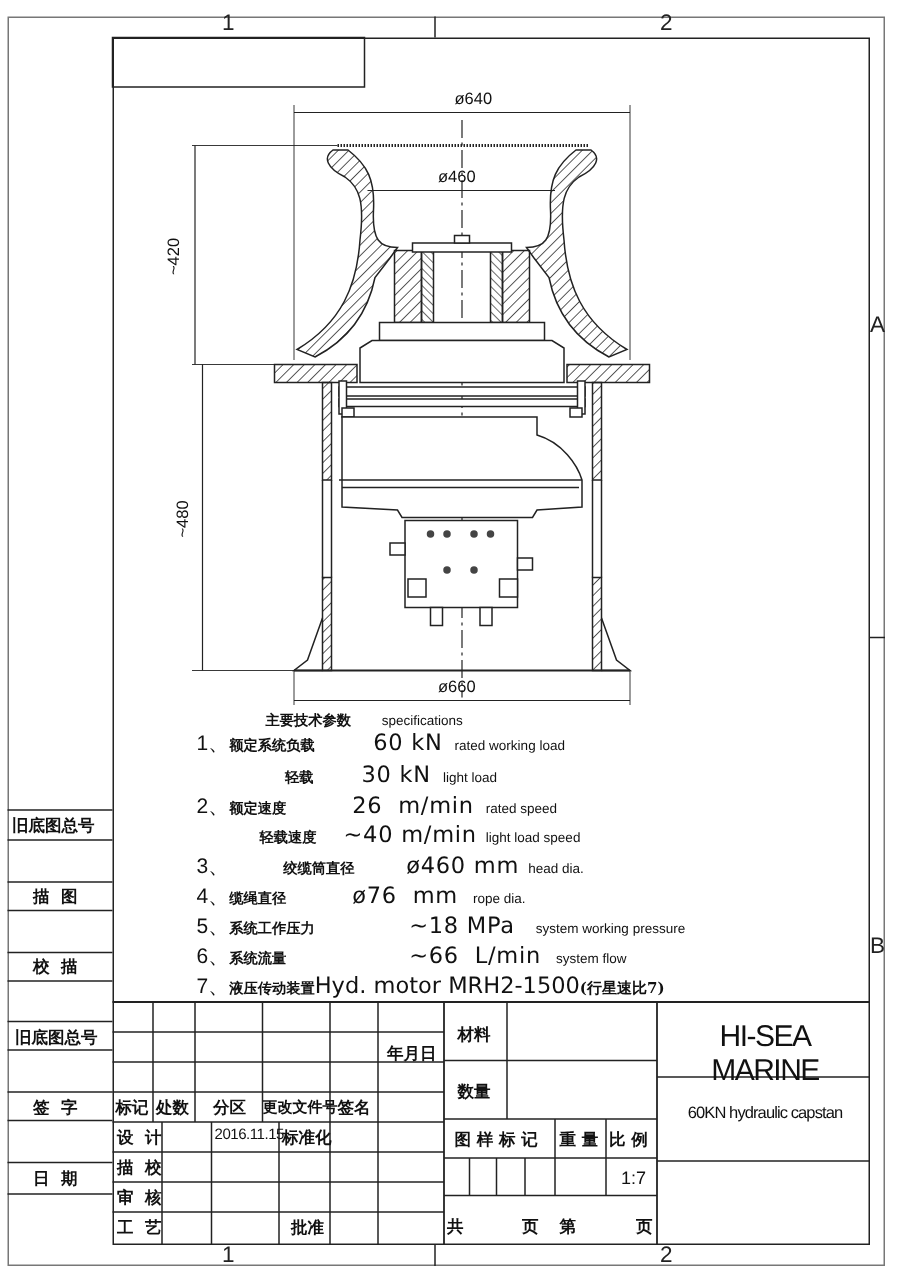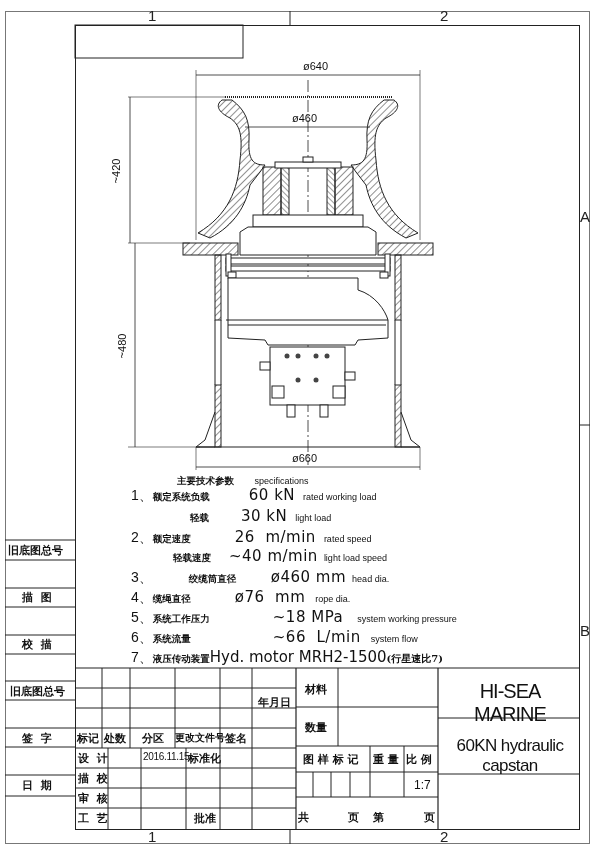--- a/index.html
+++ b/index.html
@@ -237,13 +237,13 @@
 <div class="cell-text" style="left:303px;top:752px;">图 样 标 记</div>
 <div class="cell-text" style="left:373px;top:752px;">重 量</div>
 <div class="cell-text" style="left:406px;top:752px;">比 例</div>
 <div class="cell-text" style="left:414px;top:778px;font-family:'Liberation Sans',sans-serif;font-weight:normal;font-size:12px;">1:7</div>
 <div class="cell-text" style="left:298px;top:810px;">共</div>
 <div class="cell-text" style="left:348px;top:810px;">页</div>
 <div class="cell-text" style="left:373px;top:810px;">第</div>
 <div class="cell-text" style="left:424px;top:810px;">页</div>
 
 <div class="brand" style="left:444px;top:680px;width:132px;text-align:center;font-size:20px;letter-spacing:-1px;">HI-SEA MARINE</div>
-<div class="brand" style="left:440px;top:736px;width:140px;text-align:center;font-size:17px;letter-spacing:-0.6px;">60KN hydraulic capstan</div>
+<div class="brand" style="left:440px;top:736px;width:140px;text-align:center;font-size:11px;letter-spacing:-0.6px;">60KN hydraulic capstan</div>
 
 </body></html>

